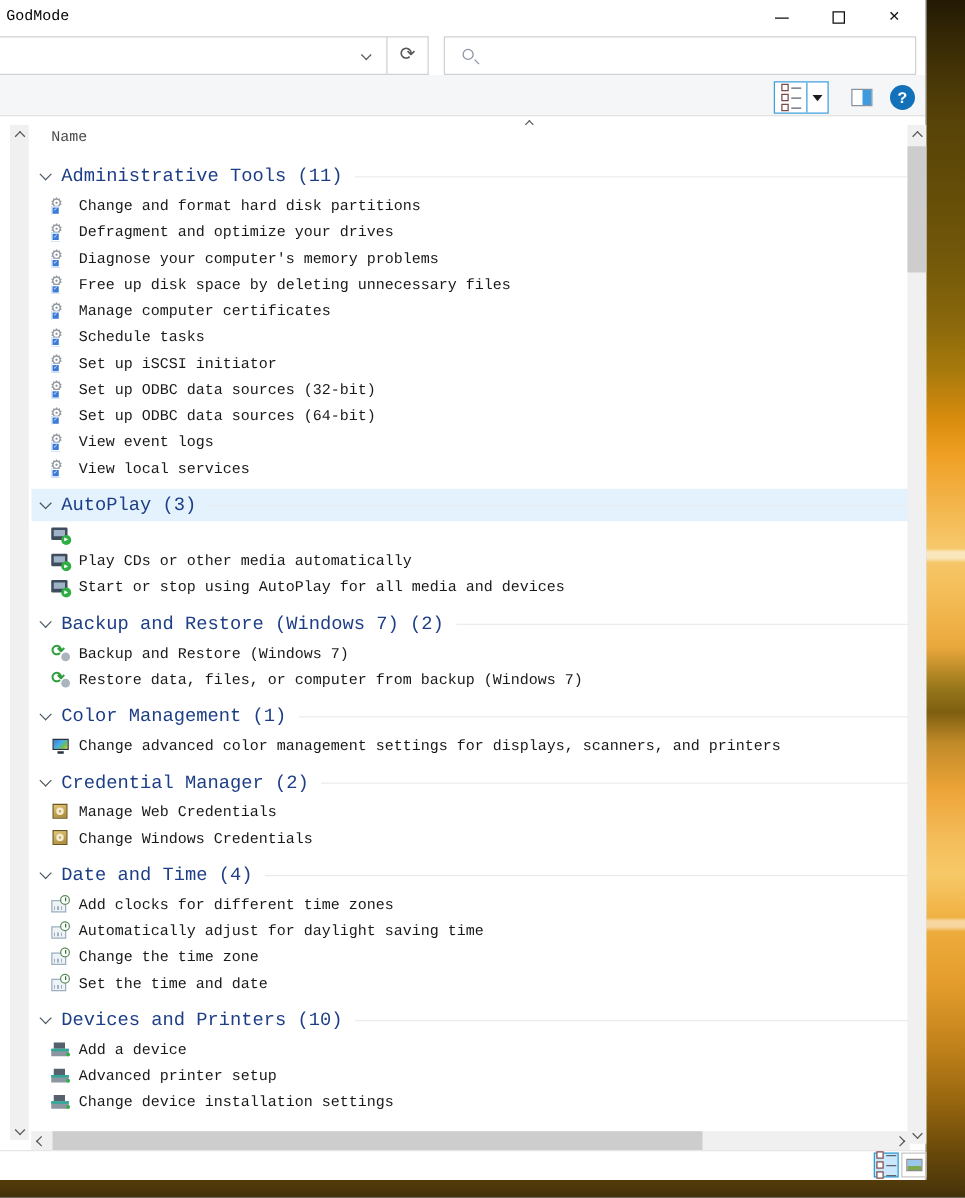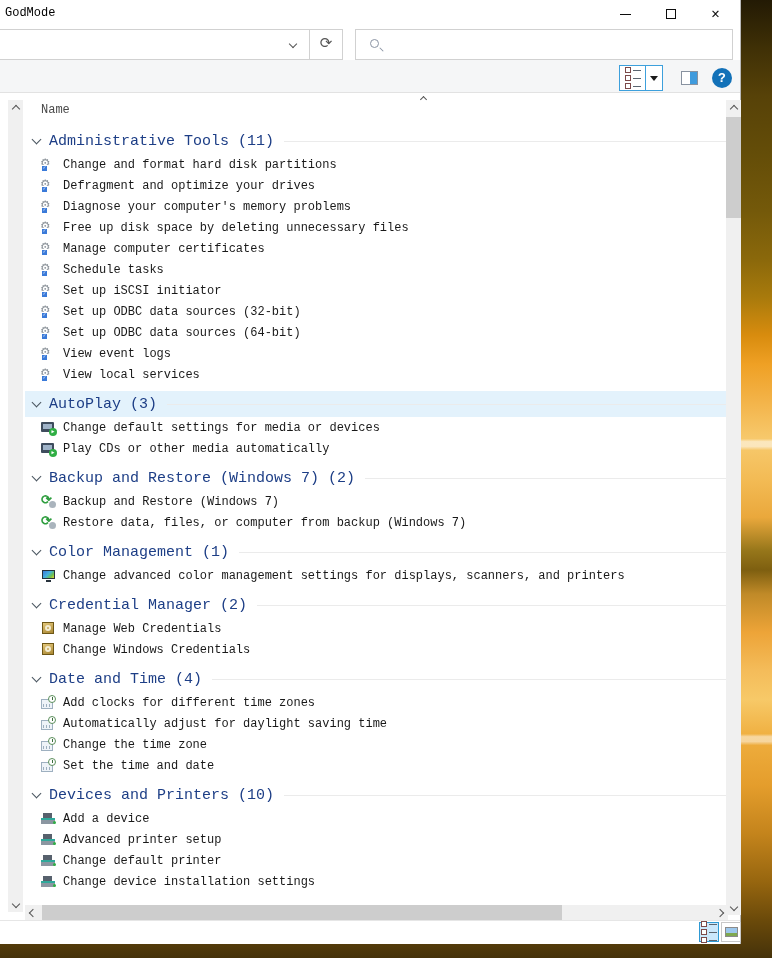--- a/index.html
+++ b/index.html
@@ -283,29 +283,36 @@
           <span class="cv cv-down gchev"></span>
           <span class="gtitle">AutoPlay (3)</span>
           <span class="grule"></span>
         </div>
         <div class="row">
           <span class="icon">
             <span style="position:absolute;left:0;top:2px;width:13px;height:10px;background:#3e4c5d;border-radius:1px"></span>
             <span style="position:absolute;left:2px;top:4px;width:9px;height:5px;background:#9fb3c8"></span>
             <span style="position:absolute;right:0;bottom:0;width:8px;height:8px;background:#2fae44;border-radius:50%;color:#fff;font-size:5px;line-height:8px;text-align:center">▶</span>
           </span>
-          <span class="ilabel">Change default settings for media or devices</span>
         </div>
         <div class="row">
           <span class="icon">
             <span style="position:absolute;left:0;top:2px;width:13px;height:10px;background:#3e4c5d;border-radius:1px"></span>
             <span style="position:absolute;left:2px;top:4px;width:9px;height:5px;background:#9fb3c8"></span>
             <span style="position:absolute;right:0;bottom:0;width:8px;height:8px;background:#2fae44;border-radius:50%;color:#fff;font-size:5px;line-height:8px;text-align:center">▶</span>
           </span>
           <span class="ilabel">Play CDs or other media automatically</span>
+        </div>
+        <div class="row">
+          <span class="icon">
+            <span style="position:absolute;left:0;top:2px;width:13px;height:10px;background:#3e4c5d;border-radius:1px"></span>
+            <span style="position:absolute;left:2px;top:4px;width:9px;height:5px;background:#9fb3c8"></span>
+            <span style="position:absolute;right:0;bottom:0;width:8px;height:8px;background:#2fae44;border-radius:50%;color:#fff;font-size:5px;line-height:8px;text-align:center">▶</span>
+          </span>
+          <span class="ilabel">Start or stop using AutoPlay for all media and devices</span>
         </div>
       </div>
       <div class="group">
         <div class="ghead">
           <span class="cv cv-down gchev"></span>
           <span class="gtitle">Backup and Restore (Windows 7) (2)</span>
           <span class="grule"></span>
         </div>
         <div class="row">
           <span class="icon">
@@ -414,28 +421,20 @@
           </span>
           <span class="ilabel">Add a device</span>
         </div>
         <div class="row">
           <span class="icon">
             <span style="position:absolute;left:2px;top:2px;width:9px;height:5px;background:#57616d"></span>
             <span style="position:absolute;left:0;top:7px;width:14px;height:6px;background:#8b96a1;border-top:2px solid #2fa89a"></span>
             <span style="position:absolute;right:1px;bottom:3px;width:3px;height:3px;background:#2fae44;border-radius:50%"></span>
           </span>
           <span class="ilabel">Advanced printer setup</span>
-        </div>
-        <div class="row">
-          <span class="icon">
-            <span style="position:absolute;left:2px;top:2px;width:9px;height:5px;background:#57616d"></span>
-            <span style="position:absolute;left:0;top:7px;width:14px;height:6px;background:#8b96a1;border-top:2px solid #2fa89a"></span>
-            <span style="position:absolute;right:1px;bottom:3px;width:3px;height:3px;background:#2fae44;border-radius:50%"></span>
-          </span>
-          <span class="ilabel">Change default printer</span>
         </div>
         <div class="row">
           <span class="icon">
             <span style="position:absolute;left:2px;top:2px;width:9px;height:5px;background:#57616d"></span>
             <span style="position:absolute;left:0;top:7px;width:14px;height:6px;background:#8b96a1;border-top:2px solid #2fa89a"></span>
             <span style="position:absolute;right:1px;bottom:3px;width:3px;height:3px;background:#2fae44;border-radius:50%"></span>
           </span>
           <span class="ilabel">Change device installation settings</span>
         </div>
       </div>

